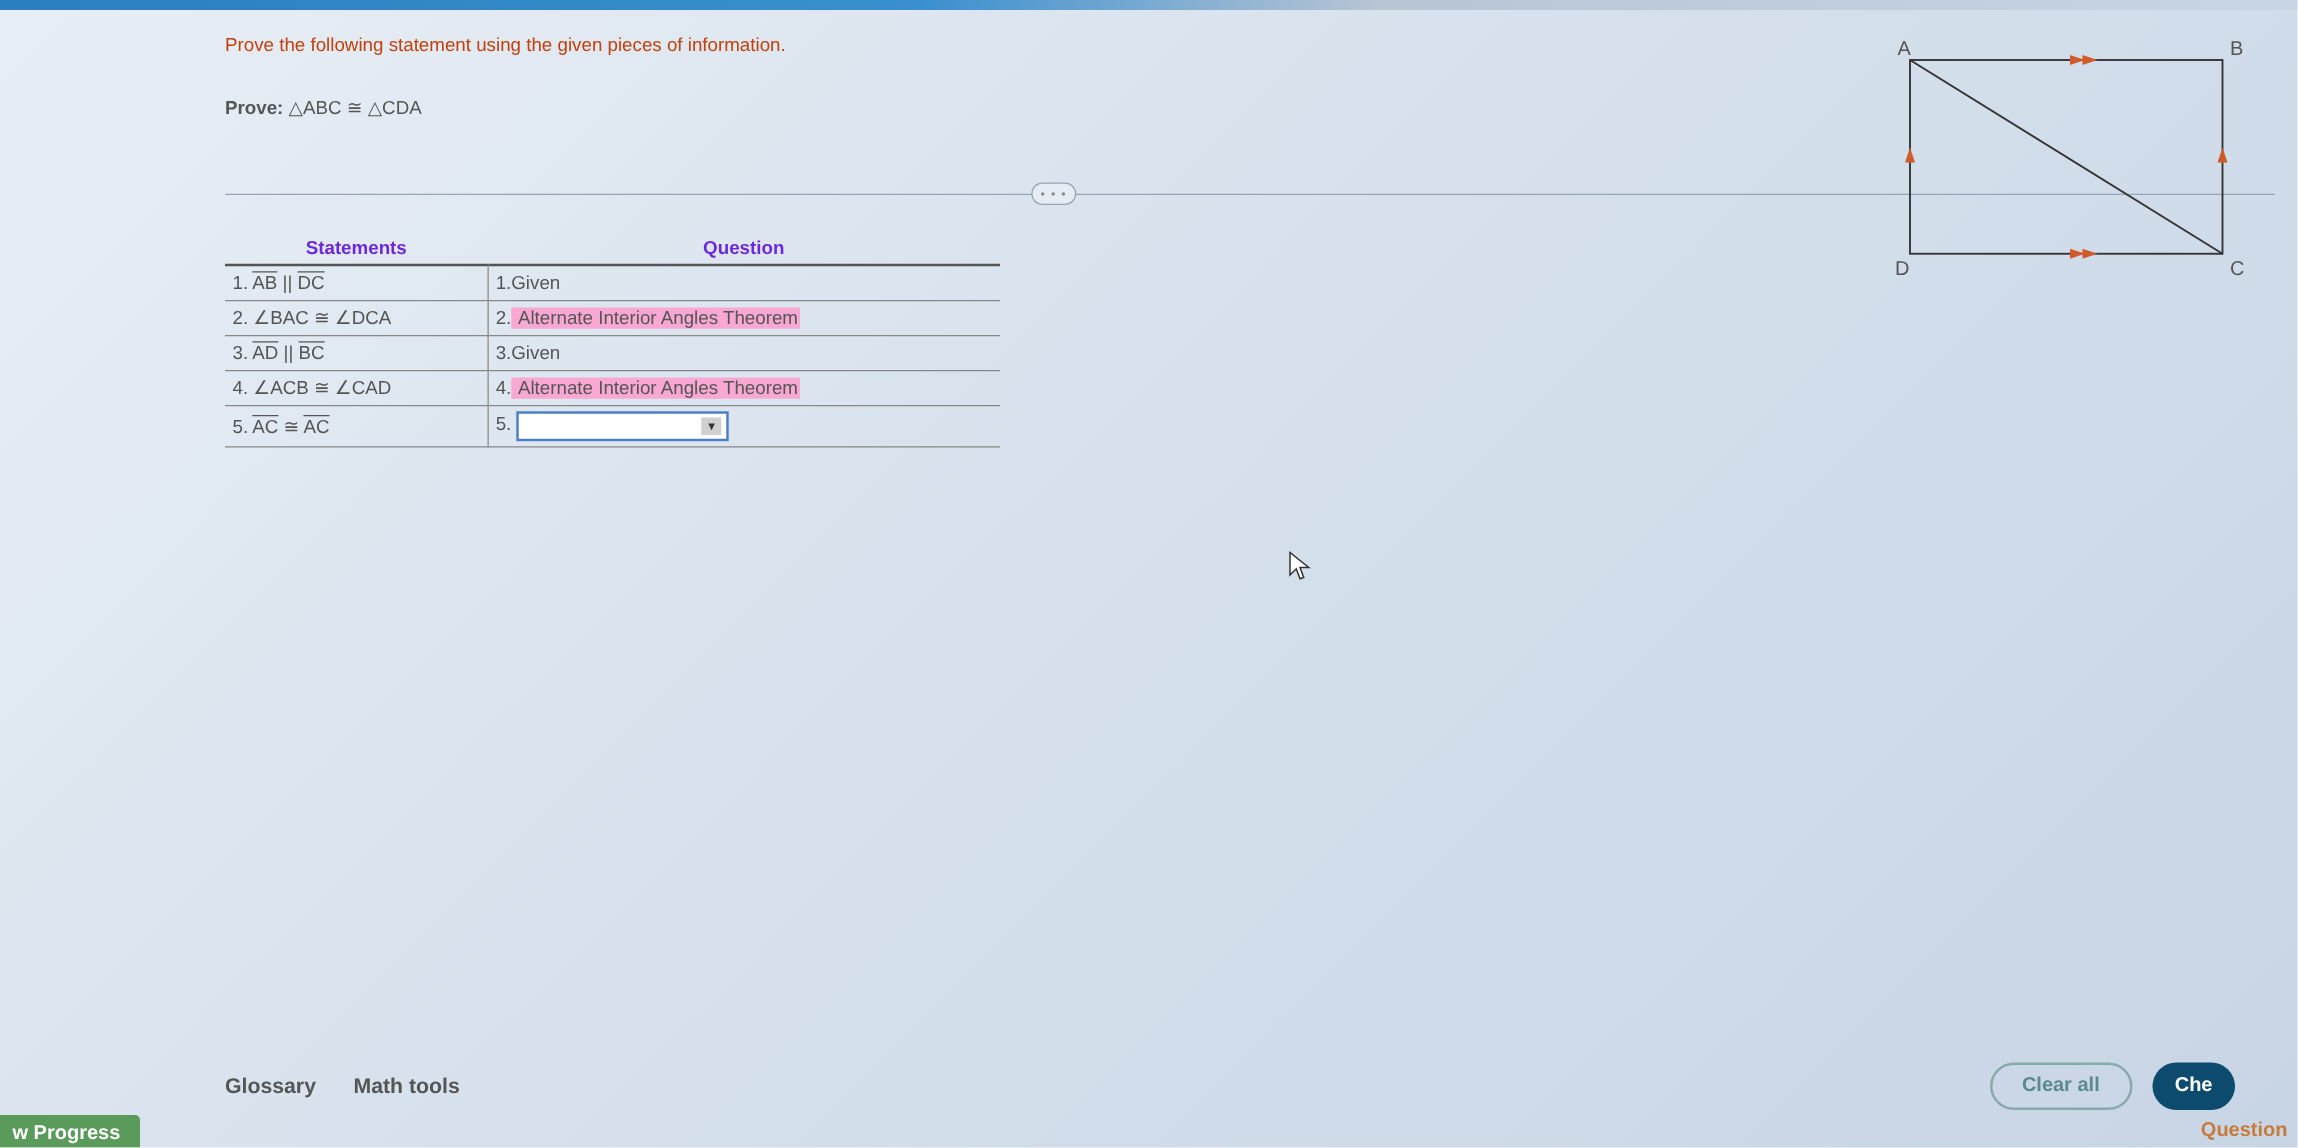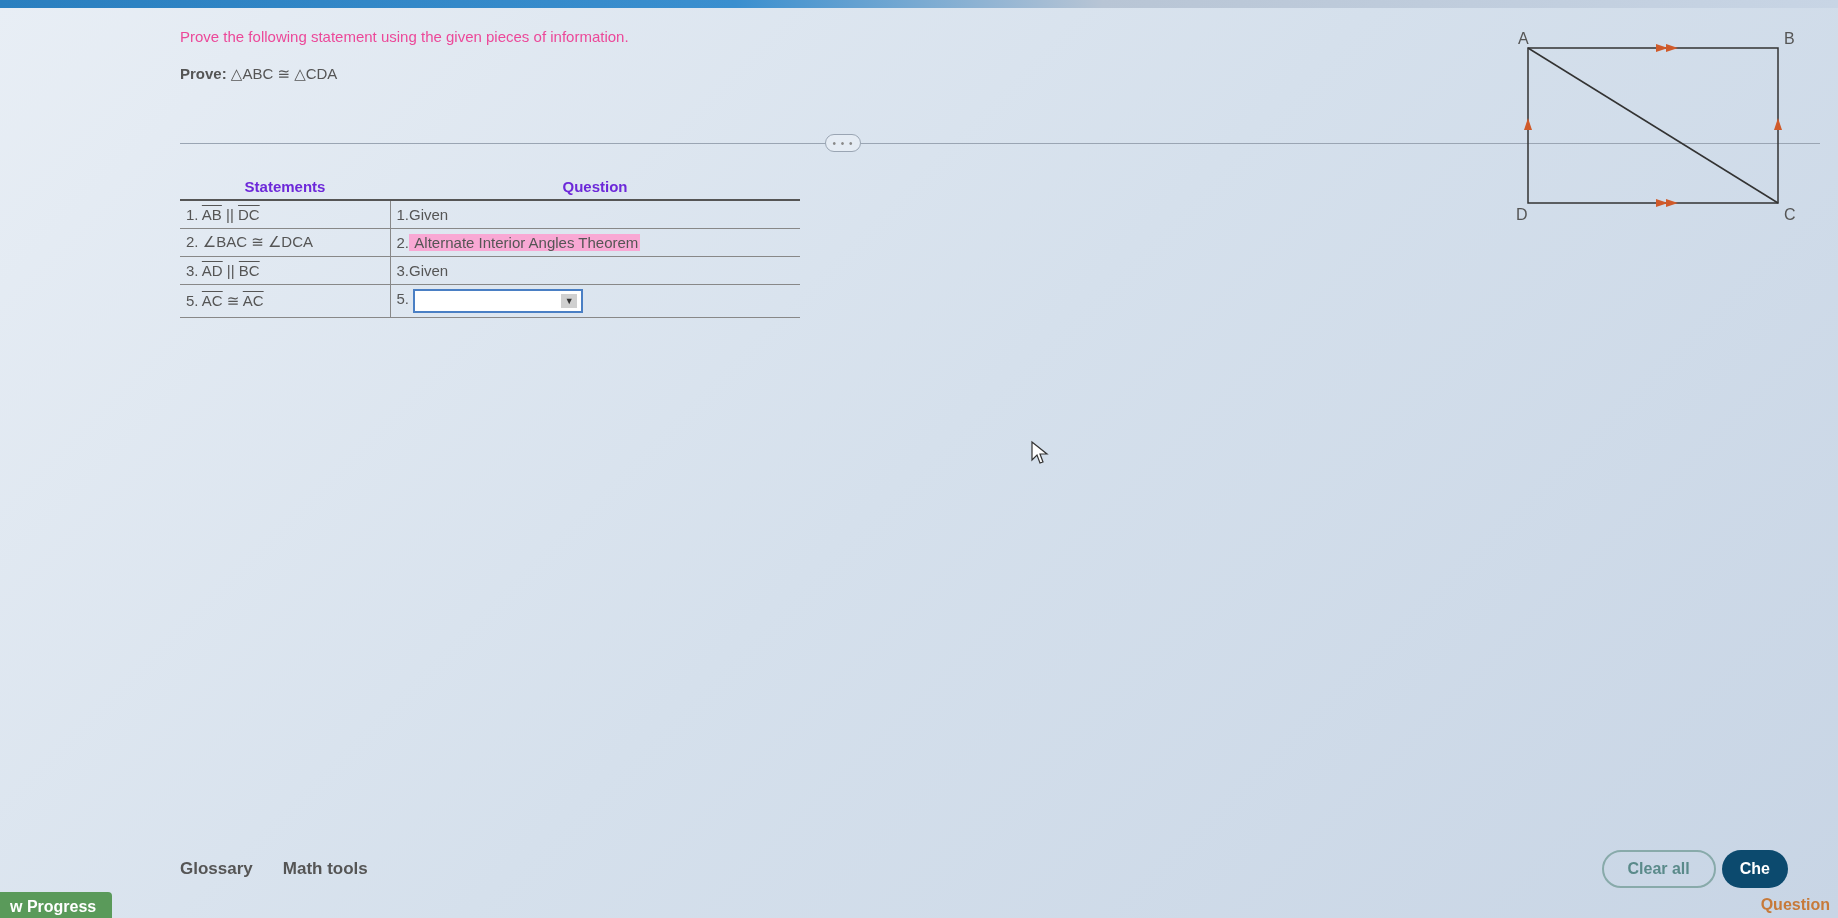--- a/index.html
+++ b/index.html
@@ -14,22 +14,22 @@
 }
 .topbar {
   height: 8px;
   background: linear-gradient(to right, #2a7fbf 0%, #3a8fcf 40%, #b8c5d5 60%, #c8d5e5 100%);
 }
 .content {
   padding: 20px 0 0 180px;
 }
 .prompt-text {
   font-size: 15px;
-  color: #ec4899;
-  margin-bottom: 20px;
+  color: #c2410c;
+  margin-bottom: 32px;
 }
 .given-line, .prove-line {
   font-size: 15px;
   color: #555;
   margin-bottom: 10px;
 }
 .given-line strong, .prove-line strong { font-weight: bold; color:#555;}
 .overline { text-decoration: overline; }
 .divider-row {
   position: relative;
@@ -126,21 +126,21 @@
   align-items: center;
   justify-content: space-between;
 }
 .left-tools { display: flex; gap: 30px; }
 .tool-link {
   font-size: 17px;
   font-weight: bold;
   color: #555;
   cursor: pointer;
 }
-.right-tools { display: flex; gap: 6px; align-items: center; margin-right: 30px;}
+.right-tools { display: flex; gap: 16px; align-items: center; margin-right: 30px;}
 .clear-btn {
   border: 2px solid #8aa;
   border-radius: 22px;
   padding: 8px 24px;
   font-size: 16px;
   font-weight: bold;
   color: #5a8a8a;
   background: transparent;
   cursor: pointer;
 }
@@ -214,20 +214,24 @@
         <td class="stmt">1. <span class="overline">AB</span> || <span class="overline">DC</span></td>
         <td class="reason"><span>1.</span><span>Given</span></td>
       </tr>
       <tr>
         <td class="stmt">2. <span>∠BAC ≅ ∠DCA</span></td>
         <td class="reason"><span>2.</span><span class="hl"> Alternate Interior Angles Theorem</span></td>
       </tr>
       <tr>
         <td class="stmt">3. <span class="overline">AD</span> || <span class="overline">BC</span></td>
         <td class="reason"><span>3.</span><span>Given</span></td>
+      </tr>
+      <tr>
+        <td class="stmt">4. <span>∠ACB ≅ ∠CAD</span></td>
+        <td class="reason"><span>4.</span><span class="hl"> Alternate Interior Angles Theorem</span></td>
       </tr>
       <tr>
         <td class="stmt">5. <span class="overline">AC</span> ≅ <span class="overline">AC</span></td>
         <td class="reason">
           <span>5.</span>
           <span class="dropdown">
             <span class="caret">▼</span>
           </span>
         </td>
       </tr>

